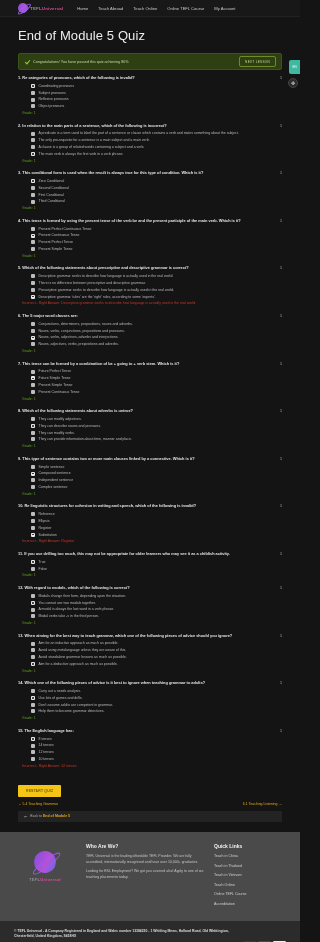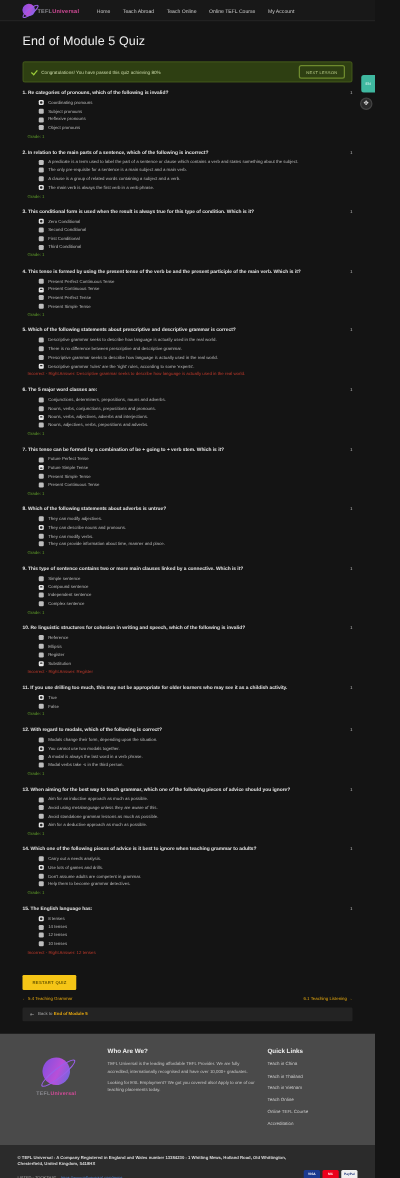--- a/index.html
+++ b/index.html
@@ -40,21 +40,21 @@
   .brand-text { font-size: 4.4px; font-weight: 700; letter-spacing: .2px; }
   .brand-text .t1 { color: #8f8f96; }
   .brand-text .t2 { color: #d64b9a; }
   .navlinks { display: flex; align-items: center; gap: 10px; margin-left: 14px; }
   .navlinks a {
     font-size: 4.1px; color: #c9c9c9; text-decoration: none; white-space: nowrap;
   }
 
   
   .page-head { padding: 11px 18px 6px 18px; }
-  .page-title { font-size: 10px; font-weight: 400; color: #ececec; letter-spacing: .1px; }
+  .page-title { font-size: 13px; font-weight: 400; color: #ececec; letter-spacing: .1px; }
 
   
   .banner {
     margin: 4px 18px 0 18px;
     background: #2e3f12;
     border: 1px solid #3e5318;
     border-radius: 2px;
     height: 17px;
     display: flex; align-items: center; justify-content: space-between;
     padding: 0 5px 0 6px;

